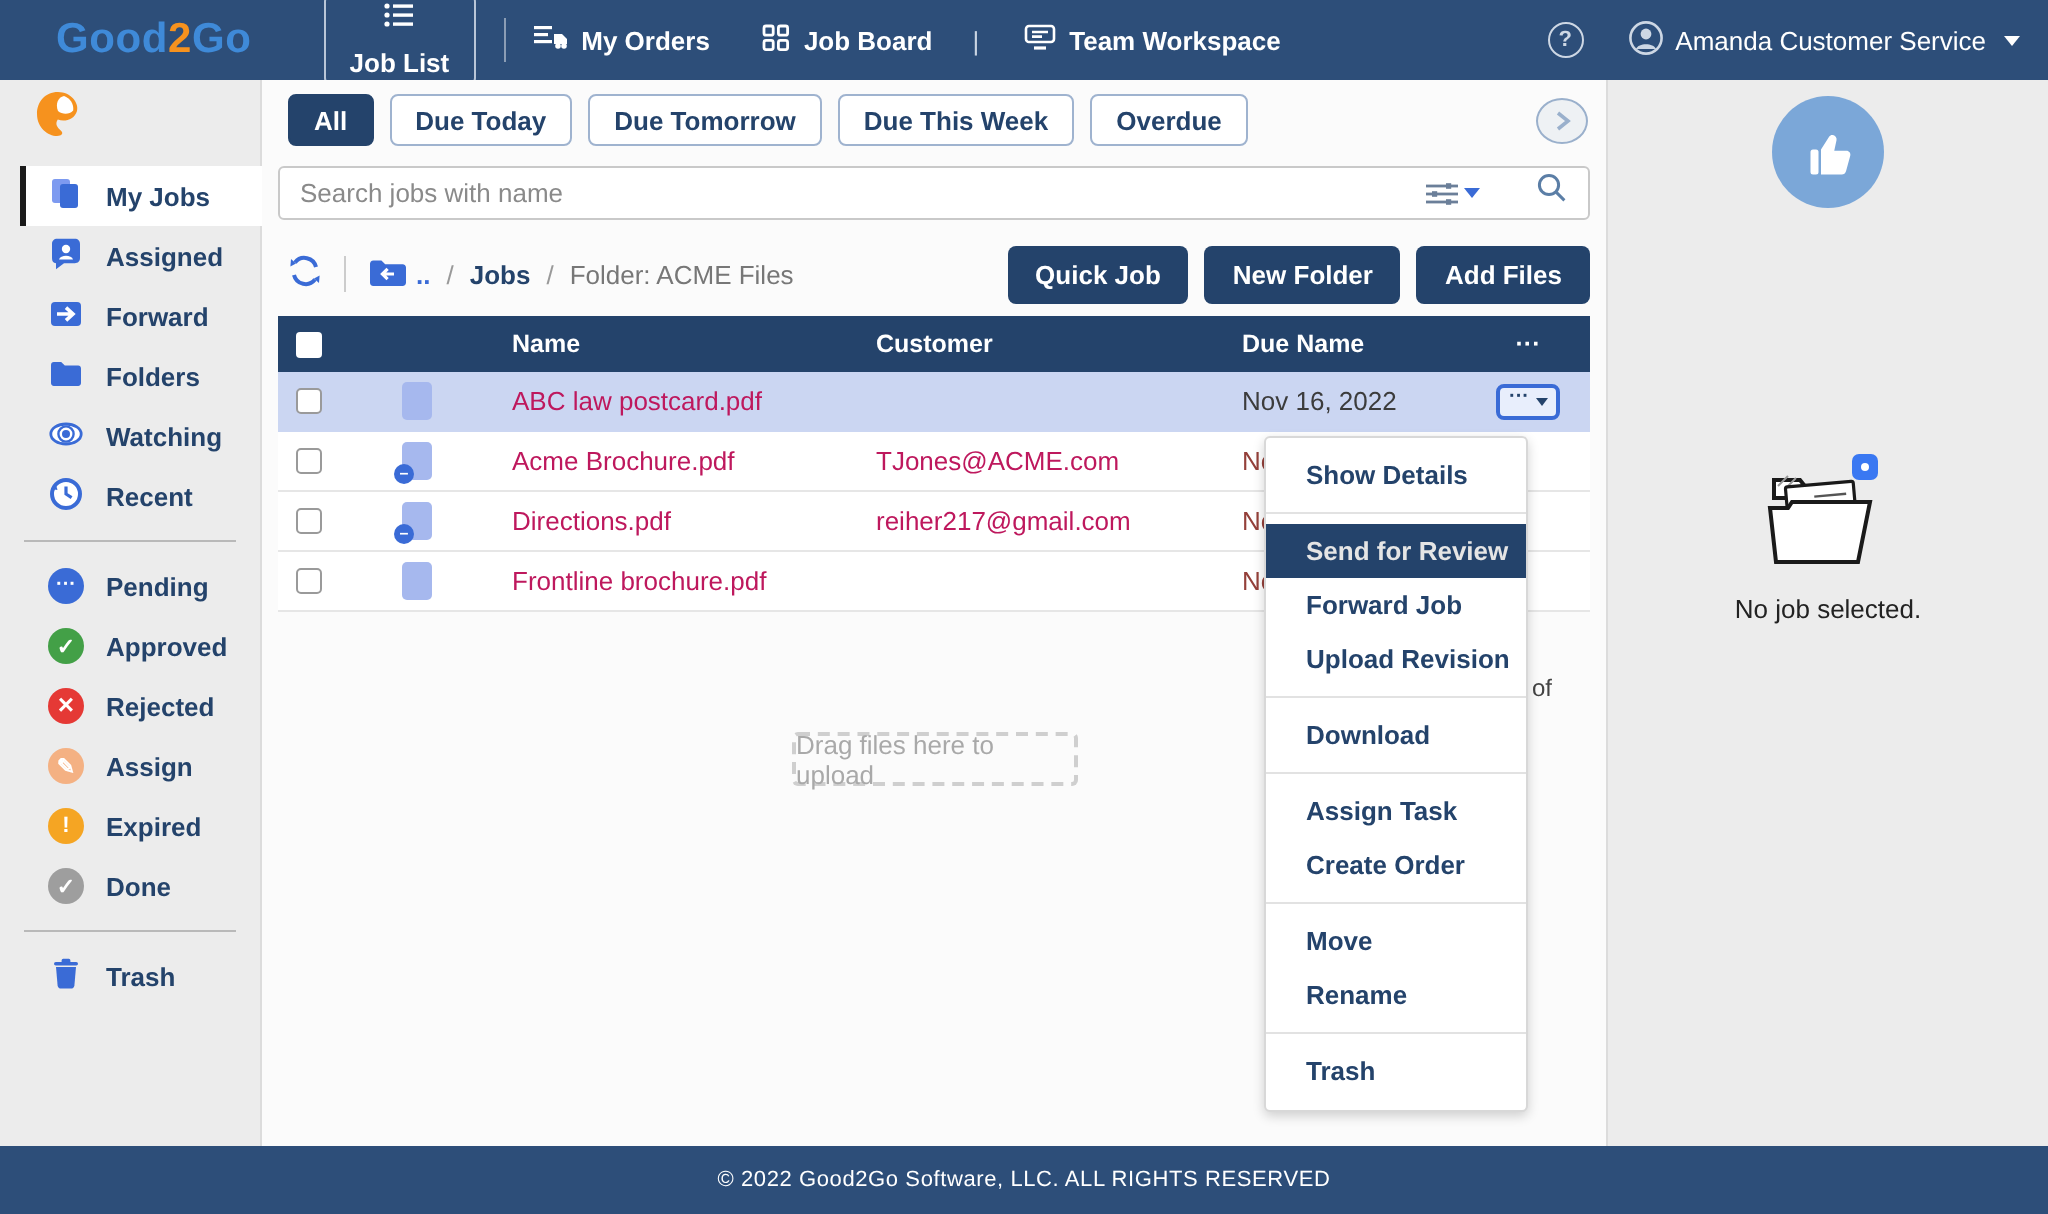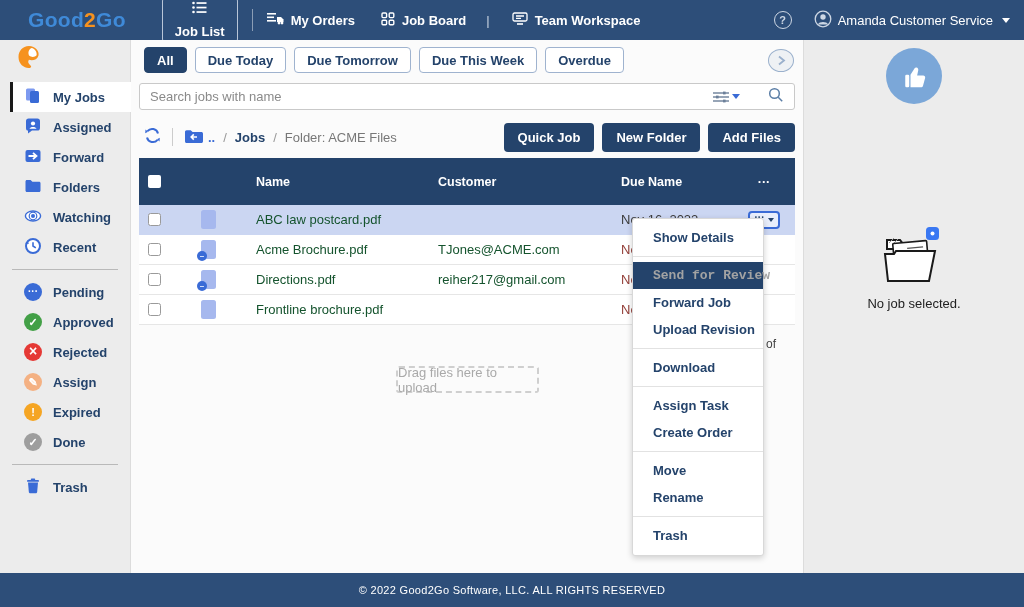--- a/index.html
+++ b/index.html
@@ -59,44 +59,44 @@
   .v-sep { width:1px; height:18px; background:#ccc; margin:0 11px; }
   .crumb-up { color:#3a6bd6; font-weight:bold; margin-left:4px; cursor:pointer; }
   .crumb-sep { color:#999; margin:0 8px; }
   .crumb-link { color:#24436b; font-weight:bold; cursor:pointer; }
   .crumb-cur { color:#777; }
   .act-btns { margin-left:auto; display:flex; gap:8px; }
   .navy-btn { background:#24436b; color:#fff; border:none; border-radius:4px; font-size:13px; font-weight:bold; padding:7px 14px; cursor:pointer; font-family:"Liberation Sans", sans-serif; }
 
   
   .jtable { margin:6px 8px 0 8px; }
-  .thead { background:#24436b; color:#fff; height:47px; display:flex; align-items:center; font-size:12.5px; font-weight:bold; }
+  .thead { background:#24436b; color:#fff; height:28px; display:flex; align-items:center; font-size:12.5px; font-weight:bold; }
   .trow { height:30px; display:flex; align-items:center; background:#fff; border-bottom:1px solid #e6e6e6; font-size:13px; }
   .trow.sel { background:#cbd6f2; border-bottom:1px solid #cbd6f2; }
   .c1 { width:54px; padding-left:9px; } .c2 { width:63px; padding-left:8px; }
   .c3 { width:182px; } .c4 { width:183px; } .c5 { width:114px; } .c6 { width:58px; display:flex; justify-content:center; }
   .hd-check { width:13px; height:13px; background:#fff; border-radius:2px; }
   .row-check { width:13px; height:13px; background:#fff; border:1px solid #9a9a9a; border-radius:2.5px; cursor:pointer; }
   .doc { width:15px; height:19px; background:#a6b8ee; border-radius:2.5px; position:relative; }
   .doc .badge { position:absolute; left:-4px; bottom:-2px; width:10px; height:10px; background:#3a6bd6; border-radius:50%; color:#fff; font-size:8px; line-height:9px; text-align:center; font-weight:bold; }
   .doc .badge::before { content:"–"; }
-  .fname, .fcust { color:#14532d; }
+  .fname, .fcust { color:#be185d; }
   .fdue { color:#3c3c3c; } .fdue.red { color:#94403a; }
   .row-menu-btn { width:32px; height:18px; border:2px solid #3a6bd6; border-radius:4px; background:#e8eefc; display:flex; align-items:center; justify-content:center; gap:3px; cursor:pointer; }
   .dots { color:#24436b; font-size:10px; font-weight:bold; line-height:8px; margin-top:-3px; }
   .caret-navy { width:0; height:0; border-left:3.5px solid transparent; border-right:3.5px solid transparent; border-top:4.5px solid #24436b; }
 
   
   .dragbox { position:absolute; left:265px; top:326px; width:143px; height:27px; border:2px dashed #cfcfcf; border-radius:3px; color:#a9a9a9; font-size:13px; display:flex; align-items:center; justify-content:center; }
   .frag { position:absolute; left:635px; top:297px; font-size:12px; color:#444; }
 
   
   .cmenu { position:absolute; left:632px; top:218px; width:132px; background:#fff; border:1px solid #d8d8d8; border-radius:3px; box-shadow:0 2px 6px rgba(0,0,0,.18); padding:5px 0 6px 0; z-index:20; }
   .mi { padding:6px 0 6px 20px; font-size:13px; font-weight:bold; color:#24436b; cursor:pointer; white-space:nowrap; }
-  .mi.sel { background:#24436b; color:#a3a3a3;font-family:Liberation Mono, monospace; }
+  .mi.sel { background:#24436b; color:#e5e5e5; }
   .mdiv { height:1px; background:#e2e2e2; margin:5px 0; }
 
   
   .logo-circ { width:56px; height:56px; border-radius:50%; background:#7ba7d8; margin:8px auto 0 auto; display:flex; align-items:center; justify-content:center; }
   .empty-illus { margin:122px auto 0 auto; width:66px; position:relative; }
   .no-sel { margin-top:8px; font-size:13px; color:#222; }
 </style>
 </head>
 <body>
 

